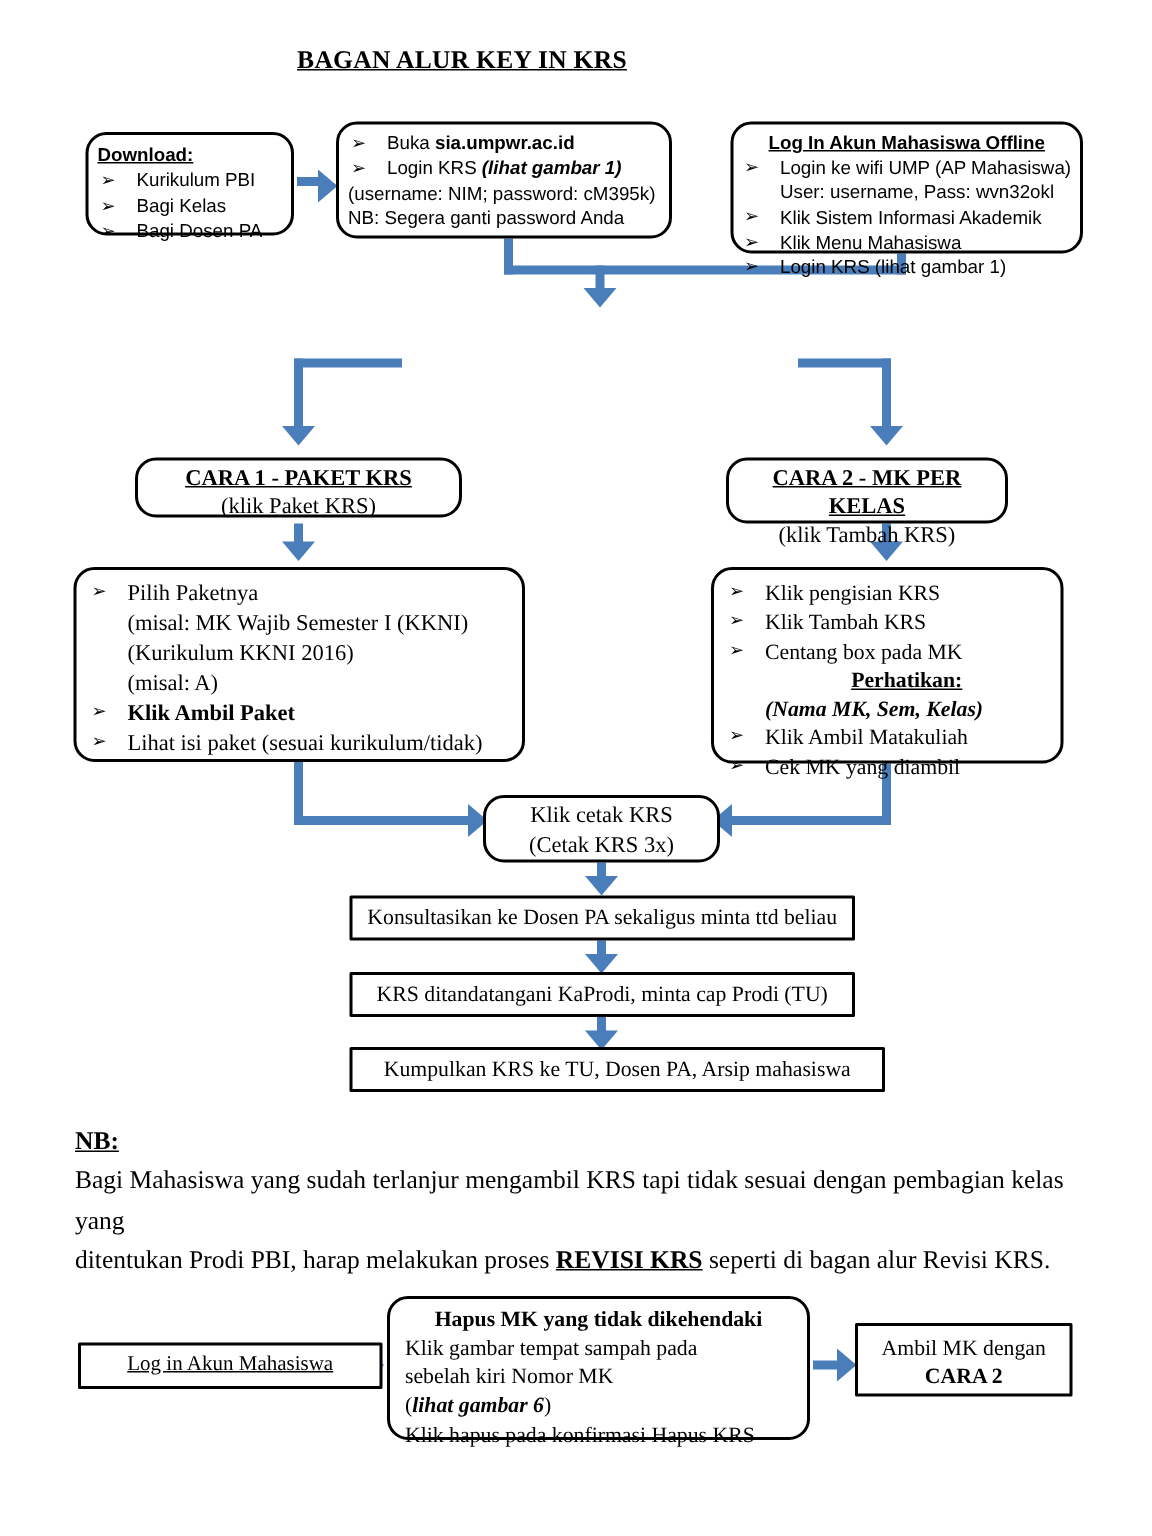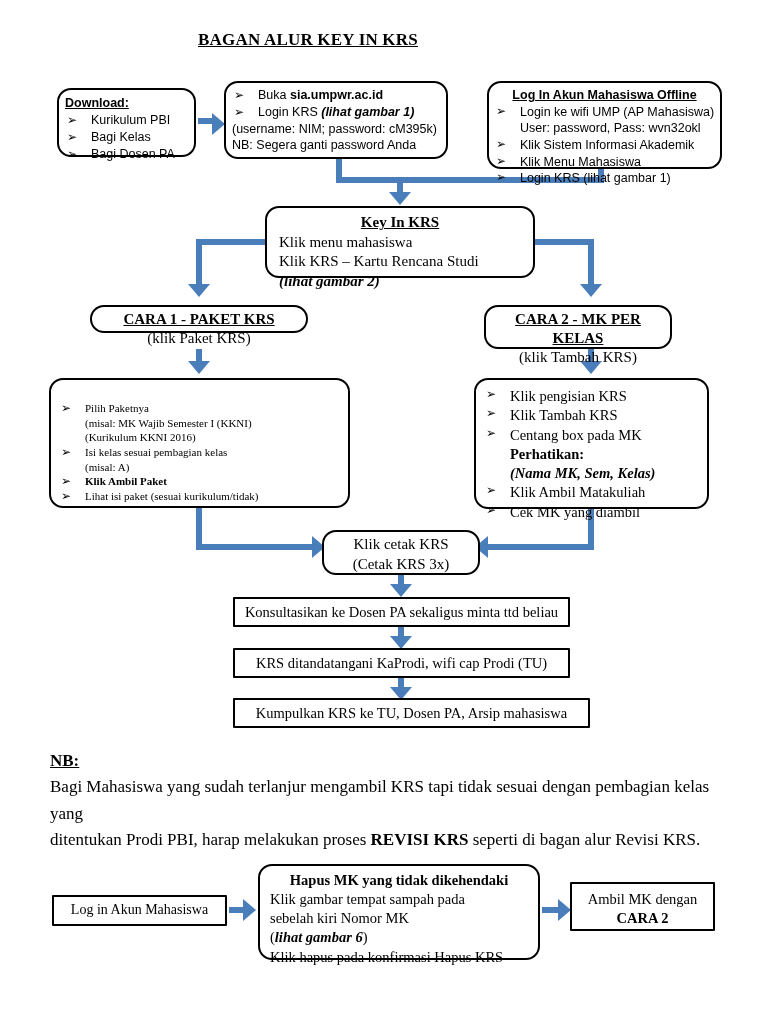--- a/index.html
+++ b/index.html
@@ -18,21 +18,21 @@
   .node .inner{padding:4px 8px;}
 
   
   .sans{font-family:"Liberation Sans", sans-serif;}
   .serif{font-family:"Liberation Serif", serif;}
   .ttl{font-weight:bold;text-decoration:underline;text-align:center;display:block;}
   .ttl-l{font-weight:bold;text-decoration:underline;display:block;}
   .ctr{text-align:center;}
   .b{font-weight:bold;}
   .bi{font-weight:bold;font-style:italic;}
-  .u{}
+  .u{text-decoration:underline;text-align:center;}
 
   
   ul.bl{list-style:none;margin:0;padding:0;}
   ul.bl > li{position:relative;padding-left:26px;}
   ul.bl > li::before{content:"\27A2";position:absolute;left:2px;top:0;
         font-family:"DejaVu Sans", sans-serif;font-size:12px;line-height:inherit;}
   ul.bl > li.nb::before{content:"";}
   ul.bl > li.nb{padding-left:26px;}
   .plain{padding-left:0;}
 
@@ -87,78 +87,69 @@
       <div class="plain">(username: NIM; password: cM395k)</div>
       <div class="plain">NB: Segera ganti password Anda</div>
     </div>
   </div>
 
   <div class="node round sans" style="left:487px;top:81px;width:235px;height:88px;">
     <div class="inner" style="padding:4px 5px;font-size:12.5px;line-height:1.33;">
       <span class="ttl">Log In Akun Mahasiswa Offline</span>
       <ul class="bl">
         <li>Login ke wifi UMP (AP Mahasiswa)</li>
-        <li class="nb">User: password, Pass: wvn32okl</li>
+        <li class="nb">User: username, Pass: wvn32okl</li>
         <li>Klik Sistem Informasi Akademik</li>
         <li>Klik Menu Mahasiswa</li>
         <li>Login KRS (lihat gambar 1)</li>
       </ul>
     </div>
   </div>
 
   <div class="seg" style="left:336px;top:159px;width:6px;height:24px;"></div>
   <div class="seg" style="left:598px;top:169px;width:6px;height:14px;"></div>
   <div class="seg" style="left:336px;top:177px;width:268px;height:6px;"></div>
   <div class="seg" style="left:397px;top:177px;width:6px;height:17px;"></div>
   <div class="arrow down" style="left:389px;top:192px;"></div>
 
-  <div class="node round serif" style="left:265px;top:206px;width:270px;height:72px;">
-    <div class="inner" style="padding:5px 12px;font-size:15px;line-height:1.3;">
-      <span class="ttl">Key In KRS</span>
-      <div>Klik menu mahasiswa</div>
-      <div>Klik KRS – Kartu Rencana Studi</div>
-      <div class="bi">(lihat gambar 2)</div>
-    </div>
-  </div>
 
   <div class="seg" style="left:196px;top:239px;width:72px;height:6px;"></div>
   <div class="seg" style="left:196px;top:239px;width:6px;height:47px;"></div>
   <div class="arrow down" style="left:188px;top:284px;"></div>
 
   <div class="seg" style="left:532px;top:239px;width:62px;height:6px;"></div>
   <div class="seg" style="left:588px;top:239px;width:6px;height:47px;"></div>
   <div class="arrow down" style="left:580px;top:284px;"></div>
 
-  <div class="node round serif" style="left:90px;top:305px;width:218px;height:28px;">
+  <div class="node round serif" style="left:90px;top:305px;width:218px;height:40px;">
     <div class="inner ctr" style="padding:3px 6px;font-size:15px;line-height:1.28;">
       <span class="ttl">CARA 1 - PAKET KRS</span>
       <span>(klik Paket KRS)</span>
     </div>
   </div>
 
   <div class="node round serif" style="left:484px;top:305px;width:188px;height:44px;">
     <div class="inner ctr" style="padding:3px 6px;font-size:15px;line-height:1.28;">
       <span class="ttl">CARA 2  - MK PER KELAS</span>
       <span>(klik Tambah KRS)</span>
     </div>
   </div>
 
   <div class="seg" style="left:196px;top:349px;width:6px;height:14px;"></div>
   <div class="arrow down" style="left:188px;top:361px;"></div>
 
   <div class="seg" style="left:588px;top:349px;width:6px;height:14px;"></div>
   <div class="arrow down" style="left:580px;top:361px;"></div>
 
   <div class="node round serif" style="left:49px;top:378px;width:301px;height:130px;">
-    <div class="inner" style="padding:7px 8px;font-size:11px;line-height:1.33;margin-top:14px;">
+    <div class="inner" style="padding:7px 8px;font-size:15px;line-height:1.33;">
       <ul class="bl">
         <li>Pilih Paketnya</li>
         <li class="nb">(misal: MK Wajib Semester I (KKNI)</li>
         <li class="nb">(Kurikulum KKNI 2016)</li>
-        <li>Isi kelas sesuai pembagian kelas</li>
         <li class="nb">(misal: A)</li>
         <li><span class="b">Klik </span><span class="b">Ambil Paket</span></li>
         <li>Lihat isi paket (sesuai kurikulum/tidak)</li>
       </ul>
     </div>
   </div>
 
   <div class="node round serif" style="left:474px;top:378px;width:235px;height:131px;">
     <div class="inner" style="padding:7px 8px;font-size:14.5px;line-height:1.33;">
       <ul class="bl">
@@ -195,41 +186,41 @@
     <div class="inner ctr" style="padding:4px 6px;font-size:14.5px;line-height:1.3;">
       <span>Konsultasikan ke Dosen PA sekaligus minta ttd beliau</span>
     </div>
   </div>
 
   <div class="seg" style="left:398px;top:627px;width:6px;height:11px;"></div>
   <div class="arrow down" style="left:390px;top:636px;"></div>
 
   <div class="node sq serif" style="left:233px;top:648px;width:337px;height:30px;">
     <div class="inner ctr" style="padding:4px 6px;font-size:14.5px;line-height:1.3;">
-      <span>KRS ditandatangani KaProdi, wifi cap Prodi (TU)</span>
+      <span>KRS ditandatangani KaProdi, minta cap Prodi (TU)</span>
     </div>
   </div>
 
   <div class="seg" style="left:398px;top:678px;width:6px;height:11px;"></div>
   <div class="arrow down" style="left:390px;top:687px;"></div>
 
   <div class="node sq serif" style="left:233px;top:698px;width:357px;height:30px;">
     <div class="inner ctr" style="padding:4px 6px;font-size:14.5px;line-height:1.3;">
       <span>Kumpulkan KRS ke TU, Dosen PA, Arsip mahasiswa</span>
     </div>
   </div>
 
   <div class="nbblock serif" style="left:50px;top:748px;width:680px;">
     <div class="hd">NB:</div>
     <div>Bagi Mahasiswa yang sudah terlanjur mengambil KRS tapi tidak sesuai dengan pembagian kelas yang</div>
     <div><span>ditentukan Prodi PBI, harap melakukan proses </span><span class="b u">REVISI KRS</span><span> seperti di bagan alur Revisi KRS.</span></div>
   </div>
 
 
-  <div class="node sq serif" style="left:52px;top:895px;width:175px;height:31px;">
+  <div class="node sq serif" style="left:52px;top:895px;width:203px;height:31px;text-decoration:underline;">
     <div class="inner ctr" style="padding:4px 6px;font-size:14px;line-height:1.3;">
       <span>Log in Akun Mahasiswa</span>
     </div>
   </div>
 
   <div class="seg" style="left:229px;top:907px;width:16px;height:6px;"></div>
   <div class="arrow right" style="left:243px;top:899px;"></div>
 
   <div class="node round serif" style="left:258px;top:864px;width:282px;height:96px;">
     <div class="inner" style="padding:5px 10px;font-size:14.5px;line-height:1.32;">

